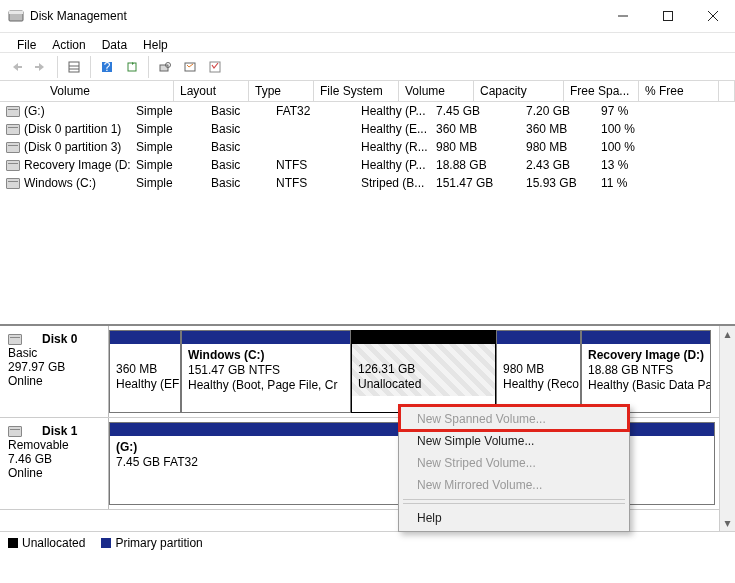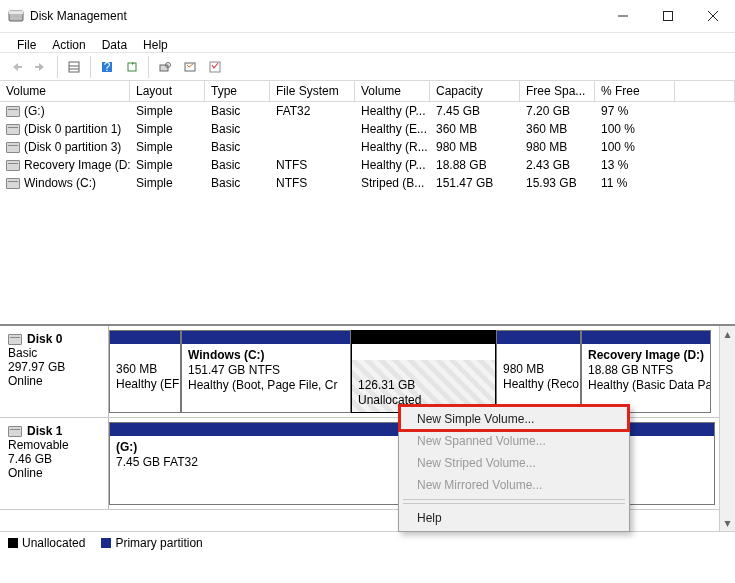--- a/index.html
+++ b/index.html
@@ -14,39 +14,39 @@
 .menubar { height: 20px; display: flex; align-items: flex-end; padding: 0 9px; border-bottom: 1px solid #e5e5e5; }
 .menubar span { padding: 0 8px; cursor: default; }
 
 .toolbar { height: 28px; display: flex; align-items: center; padding: 0 4px; border-bottom: 1px solid #d9d9d9; gap:1px; }
 .tbtn { width: 24px; height: 24px; display: flex; align-items: center; justify-content: center; color:#444; }
 .tbtn.disabled { color:#bbb; }
 .tsep { width:1px; height:22px; background:#d9d9d9; margin:0 3px; }
 
 .vol-pane { height: 245px; border-bottom: 2px solid #888; overflow: hidden; }
 .vol-header, .vol-row { display:grid; grid-template-columns: 130px 75px 65px 85px 75px 90px 75px 80px 1fr; }
-.vol-header { background:#fff; border-bottom:1px solid #d9d9d9; }
+.vol-header { background:#fff; border-bottom:1px solid #d9d9d9;padding-left:44px; }
 .vol-header div { padding:3px 6px; border-right:1px solid #d9d9d9; font-size:12px; background:#fff; }
 .vol-row div { padding:2px 6px; white-space:nowrap; overflow:hidden; }
 .vol-icon { display:inline-block; width:14px; height:11px; background:#d8d8d8; border:1px solid #888; border-radius:1px; margin-right:4px; vertical-align:middle; position:relative; }
 .vol-icon:before { content:""; position:absolute; top:2px; left:1px; right:1px; height:1px; background:#888; }
 
 .diskmap { height: 205px; overflow: hidden; }
 .disk-row { display:flex; border-bottom:1px solid #ccc; }
 .disk-info { width:109px; padding:6px 8px; border-right:1px solid #bbb; }
-.disk-info .dname { font-weight:bold; display:flex; align-items:center; gap:5px; }
+.disk-info .dname { font-weight:bold; display:flex; align-items:center; gap:20px; }
 .disk-icon { width:14px; height:11px; background:#d8d8d8; border:1px solid #888; border-radius:1px; display:inline-block; position:relative; }
 .disk-icon:before { content:""; position:absolute; top:2px; left:1px; right:1px; height:1px; background:#888; }
 .parts { flex:1; display:flex; padding:4px 4px 4px 0; gap:0; }
 .part { border:1px solid #777; padding:0; display:flex; flex-direction:column; overflow:hidden; }
 .part .cap { height:13px; background:#1a2b8a; }
 .part.unalloc .cap { background:#000; }
 .part .body { padding:4px 6px; font-size:11.5px; line-height:1.25; white-space:nowrap; overflow:hidden; }
 .part.selected .body { background: repeating-linear-gradient(45deg,#f3f3f3 0 5px,#e5e5e5 5px 10px); }
-.part.selected { border:1px solid #000;justify-content:space-between; }
+.part.selected { border:1px solid #000; }
 .part .body b { font-weight:bold; }
 .legend { height: 22px; border-top:1px solid #d0d0d0; display:flex; align-items:center; padding:0 8px; gap:16px; font-size:12px; }
 .sw { width:10px; height:10px; display:inline-block; margin-right:4px; vertical-align:middle; }
 .sw.black { background:#000; }
 .sw.blue { background:#1a2b8a; }
 
 .ctxmenu { position:absolute; left:398px; top:405px; width:232px; background:#f0f0f0; border:1px solid #a0a0a0; box-shadow:3px 3px 6px rgba(0,0,0,0.25); padding:2px; z-index:10; }
 .ctxmenu .mi { padding:4px 16px; font-size:12px; color:#222; }
 .ctxmenu .mi.disabled { color:#9a9a9a; }
 .ctxmenu hr { border:none; border-top:1px solid #c8c8c8; margin:3px 2px; }
@@ -272,21 +272,21 @@
     <div class="arr">▾</div>
   </div>
 </div>
 
 <div class="legend">
   <span><span class="sw black"></span><span>Unallocated</span></span>
   <span><span class="sw blue"></span><span>Primary partition</span></span>
 </div>
 
 <div class="ctxmenu">
+  <div class="mi disabled">New Spanned Volume...</div>
   <div class="mi">New Simple Volume...</div>
-  <div class="mi disabled">New Spanned Volume...</div>
   <div class="mi disabled">New Striped Volume...</div>
   <div class="mi disabled">New Mirrored Volume...</div>
   <hr>
   <hr>
   <div class="mi">Help</div>
 </div>
 <div class="highlight-box"></div>
 
 </body></html>

